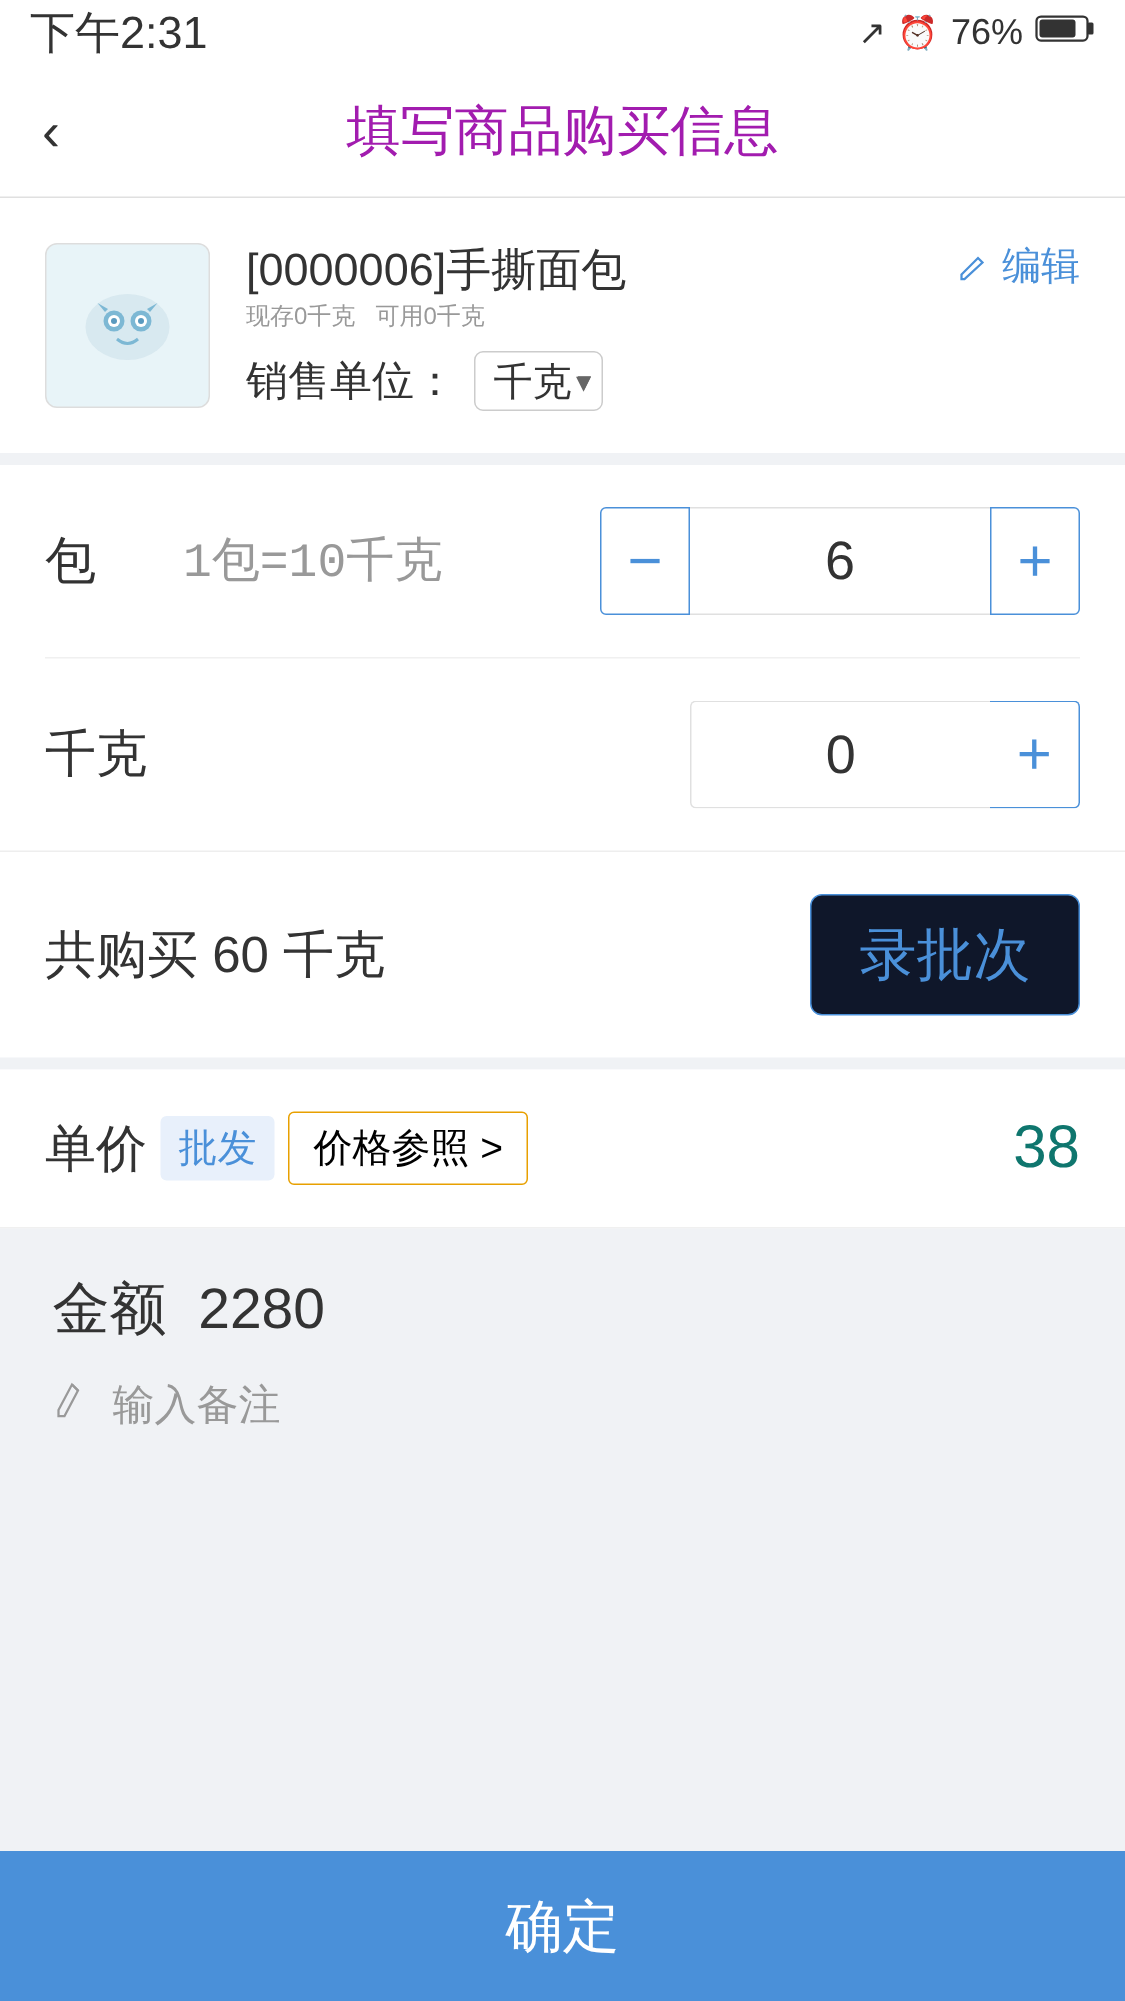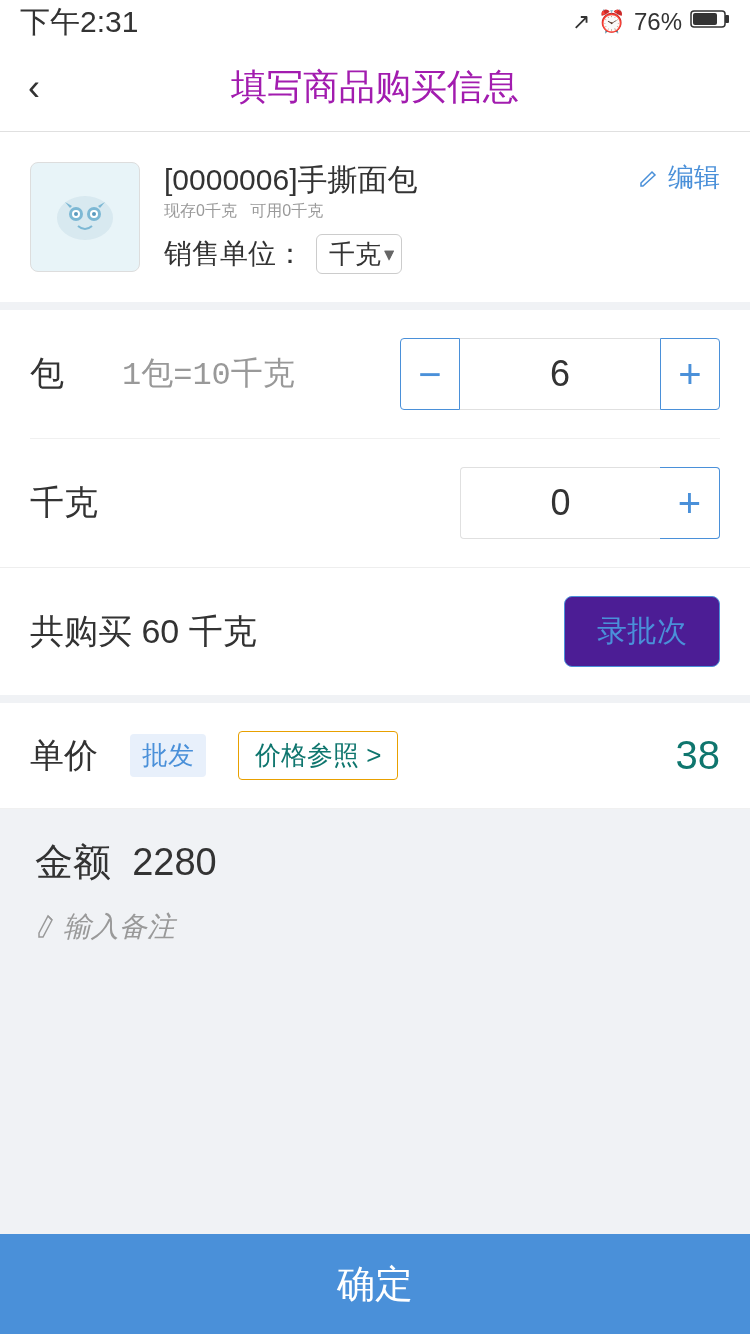--- a/index.html
+++ b/index.html
@@ -201,56 +201,56 @@
       align-items: center;
       justify-content: space-between;
       border-bottom: 8px solid #f0f2f5;
     }
     .total-text {
       font-size: 34px;
       color: #333;
     }
     .record-btn {
       border: 1px solid #4a90d9;
-      background: #4c1d95;
+      background: #0f172a;
       color: #4a90d9;
-      font-size: 30px;
+      font-size: 38px;
       padding: 14px 32px;
       border-radius: 8px;
       cursor: pointer;
     }
 
     
     .price-section {
       background: #fff;
       padding: 28px 30px;
       display: flex;
       align-items: center;
       justify-content: space-between;
       border-bottom: 1px solid #f0f0f0;
     }
     .price-left {
       display: flex;
       align-items: center;
-      gap: 32px;
+      gap: 9px;
     }
     .price-label {
       font-size: 34px;
       color: #333;
     }
     .tag-pifa {
       background: #e8f0fb;
       color: #4a90d9;
       font-size: 26px;
       padding: 4px 12px;
       border-radius: 4px;
     }
     .price-ref-btn {
       border: 1px solid #e8a000;
-      color: #0f766e;
+      color: #000000;
       background: #fff;
       font-size: 26px;
       padding: 6px 16px;
       border-radius: 4px;
       cursor: pointer;
       display: flex;
       align-items: center;
       gap: 4px;
     }
     .price-value {
@@ -266,24 +266,24 @@
     .amount-row {
       font-size: 38px;
       color: #333;
       margin-bottom: 20px;
     }
     .amount-value {
       font-weight: 500;
     }
     .remark-row {
       display: flex;
-      align-items: flex-end;
+      align-items: flex-start;
+      gap: 12px;
       color: #999;
       font-size: 28px;
-      font-style: italic;
     }
     .pencil-icon {
       color: #999;
       font-size: 26px;
     }
 
     
     .spacer {
       flex: 1;
       background: #f0f2f5;

